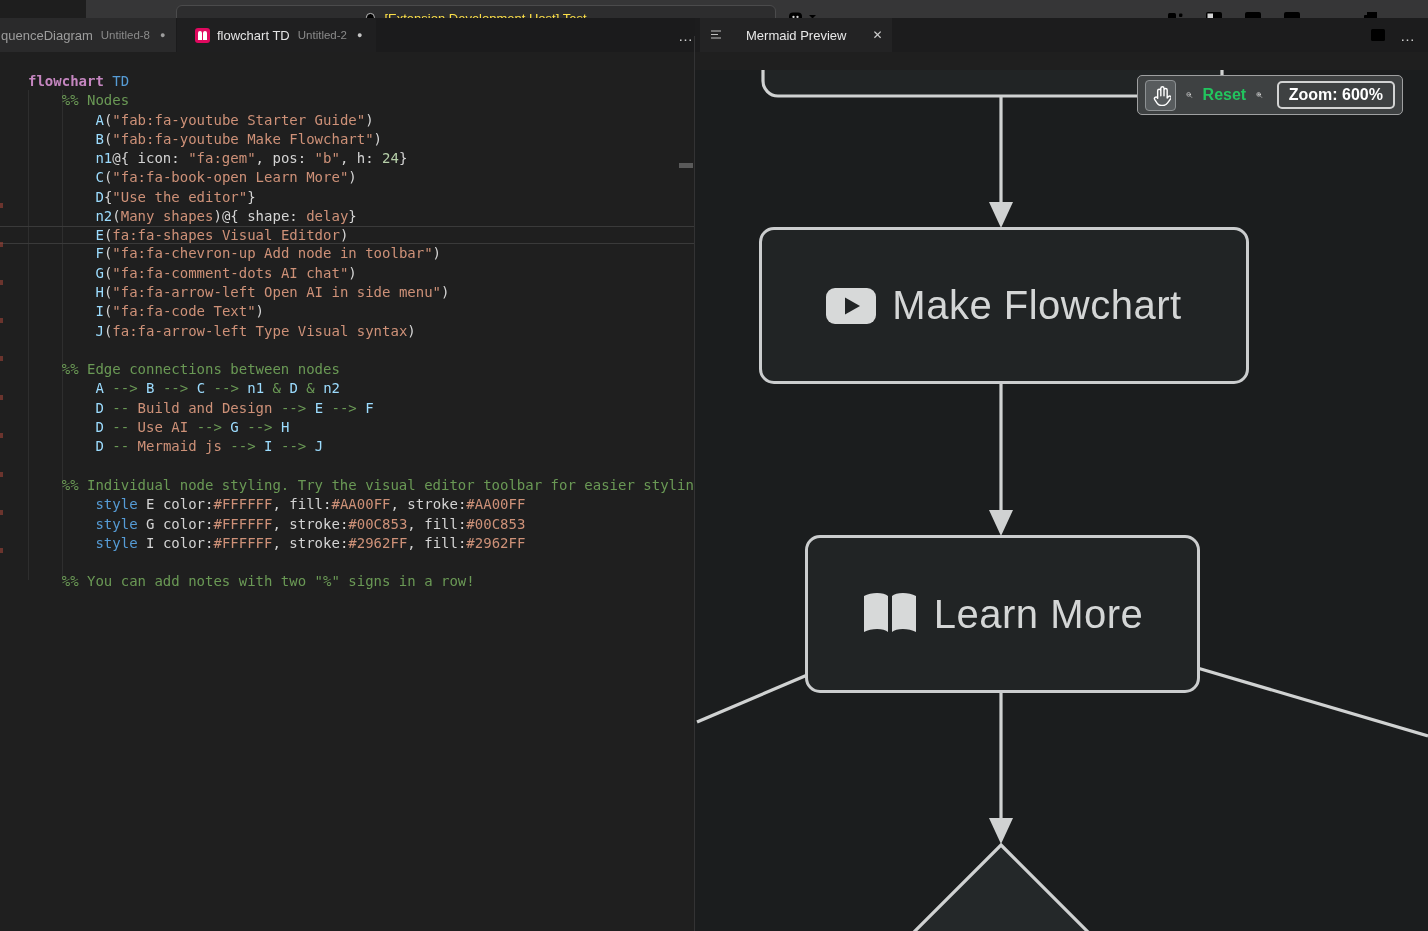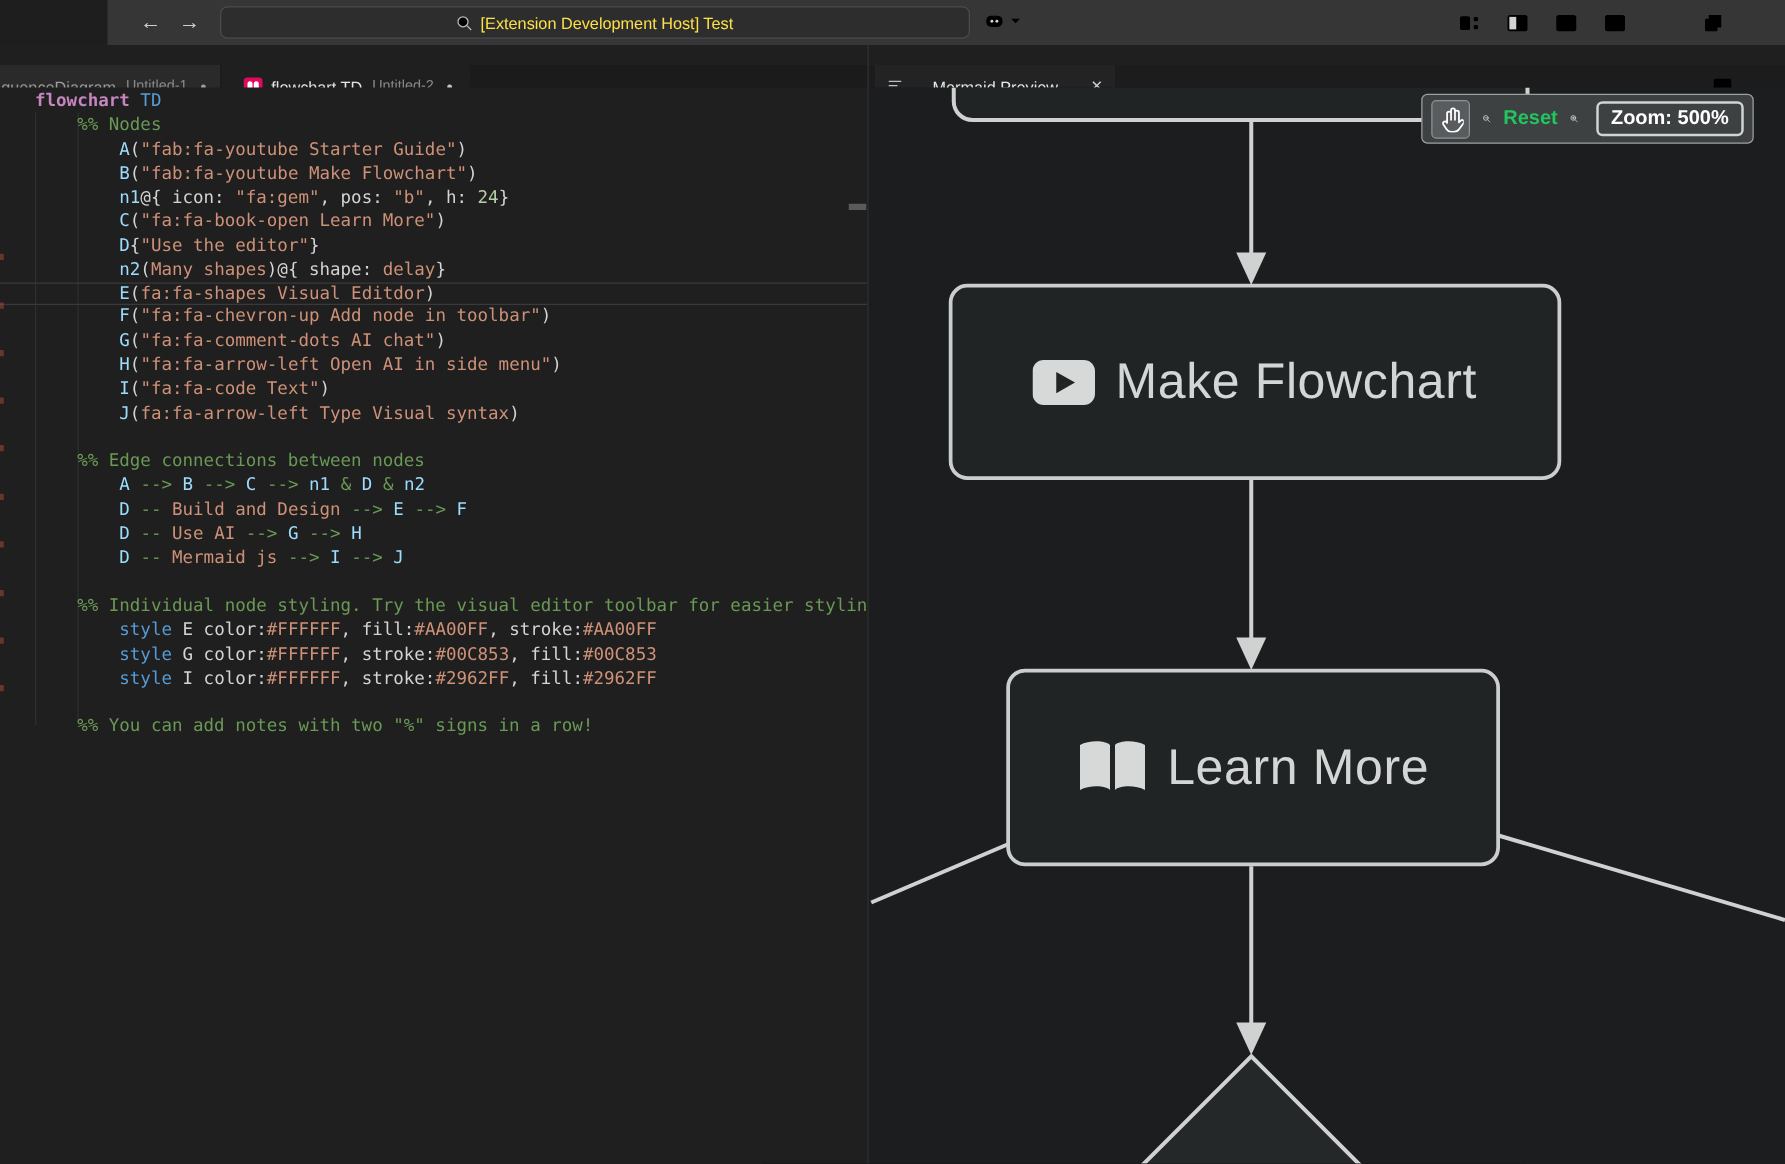--- a/index.html
+++ b/index.html
@@ -10,21 +10,21 @@
   .titlebar { position:absolute; left:0; top:0; width:1428px; height:36px; background:#363637; }
   .titlebar-darkleft { position:absolute; left:0; top:0; width:86px; height:36px; background:#1e1e1e; }
   .nav-arrows { position:absolute; left:112px; top:0; height:36px; display:flex; align-items:center; gap:14px; color:#cfcfcf; font-size:17px; }
   .nav-arrows span { cursor:default; }
   .searchbox { position:absolute; left:176px; top:5px; width:600px; height:26px; background:#2d2d2e; border:1px solid #4b4b4c; border-radius:6px; display:flex; align-items:center; justify-content:center; gap:6px; color:#fde047; font-size:13px; }
   .copilot { position:absolute; left:786px; top:7px; display:flex; align-items:center; gap:3px; color:#cccccc; }
   .tb-icons { position:absolute; right:6px; top:0; height:36px; display:flex; align-items:center; gap:13px; }
   .tb-icons .ic { width:26px; height:26px; display:flex; align-items:center; justify-content:center; color:#d2d2d2; }
 
   
-  .tabsrow { position:absolute; left:0; top:52px; width:1428px; height:34px; background:#1b1b1c; }
+  .tabsrow { position:absolute; left:0; top:18px; width:1428px; height:34px; background:#1b1b1c; }
   .tab { position:absolute; top:0; height:34px; display:flex; align-items:center; font-size:13px; }
   .tab .desc { font-size:11.5px; color:#8a8a8a; margin-left:8px; }
   .tab .dot { font-size:9px; margin-left:10px; }
   .tab1 { left:0; width:176px; background:#2a2a2b; color:#9d9d9d; padding-left:1px; overflow:hidden; white-space:nowrap; }
   .tab1 .dot { color:#9d9d9d; }
   .tab2 { left:177px; width:199px; background:#1f1f20; color:#e4e4e4; padding-left:18px; white-space:nowrap; }
   .tab2 .dot { color:#c5c5c5; }
   .mermaid-ic { width:15px; height:15px; border-radius:3px; background:#e0095f; margin-right:7px; position:relative; flex:none; }
   .mermaid-ic:before, .mermaid-ic:after { content:""; position:absolute; top:3px; width:4px; height:9px; background:#ffffff; border-radius:2px 2px 0 0; }
   .mermaid-ic:before { left:3px; } .mermaid-ic:after { right:3px; }
@@ -136,21 +136,21 @@
             <line x1="1.5" y1="1.5" x2="12.5" y2="12.5" class="lin" style="stroke-width:1.6"></line>
             <line x1="12.5" y1="1.5" x2="1.5" y2="12.5" class="lin" style="stroke-width:1.6"></line>
           </svg>
         </span>
     </div>
   </div>
 
   <div class="tabsrow">
     <div class="tab tab1">
       <span>quenceDiagram</span>
-      <span class="desc">Untitled-1</span>
+      <span class="desc">Untitled-8</span>
       <span class="dot">●</span>
     </div>
     <div class="tab tab2">
       <span class="mermaid-ic"></span>
       <span>flowchart TD</span>
       <span class="desc">Untitled-2</span>
       <span class="dot">●</span>
     </div>
     <div class="group-ellipsis" style="right:734px;">…</div>
 
@@ -268,17 +268,17 @@
           <line x1="16.5" y1="16.5" x2="23" y2="23"></line>
           <line x1="7" y1="10.5" x2="14" y2="10.5"></line>
       </svg>
       <span class="reset-lbl">Reset</span>
       <svg width="26" height="26" viewBox="0 0 26 26" fill="none" stroke="#ffffff" stroke-width="1.9" stroke-linecap="round">
         <circle cx="10.5" cy="10.5" r="7.5"></circle>
           <line x1="16.5" y1="16.5" x2="23" y2="23"></line>
           <line x1="7" y1="10.5" x2="14" y2="10.5"></line>
           <line x1="10.5" y1="7" x2="10.5" y2="14"></line>
       </svg>
-      <span class="zoom-box">Zoom: 500%</span>
+      <span class="zoom-box">Zoom: 600%</span>
     </div>
   </div>
 
 </div>
 
 </body></html>

